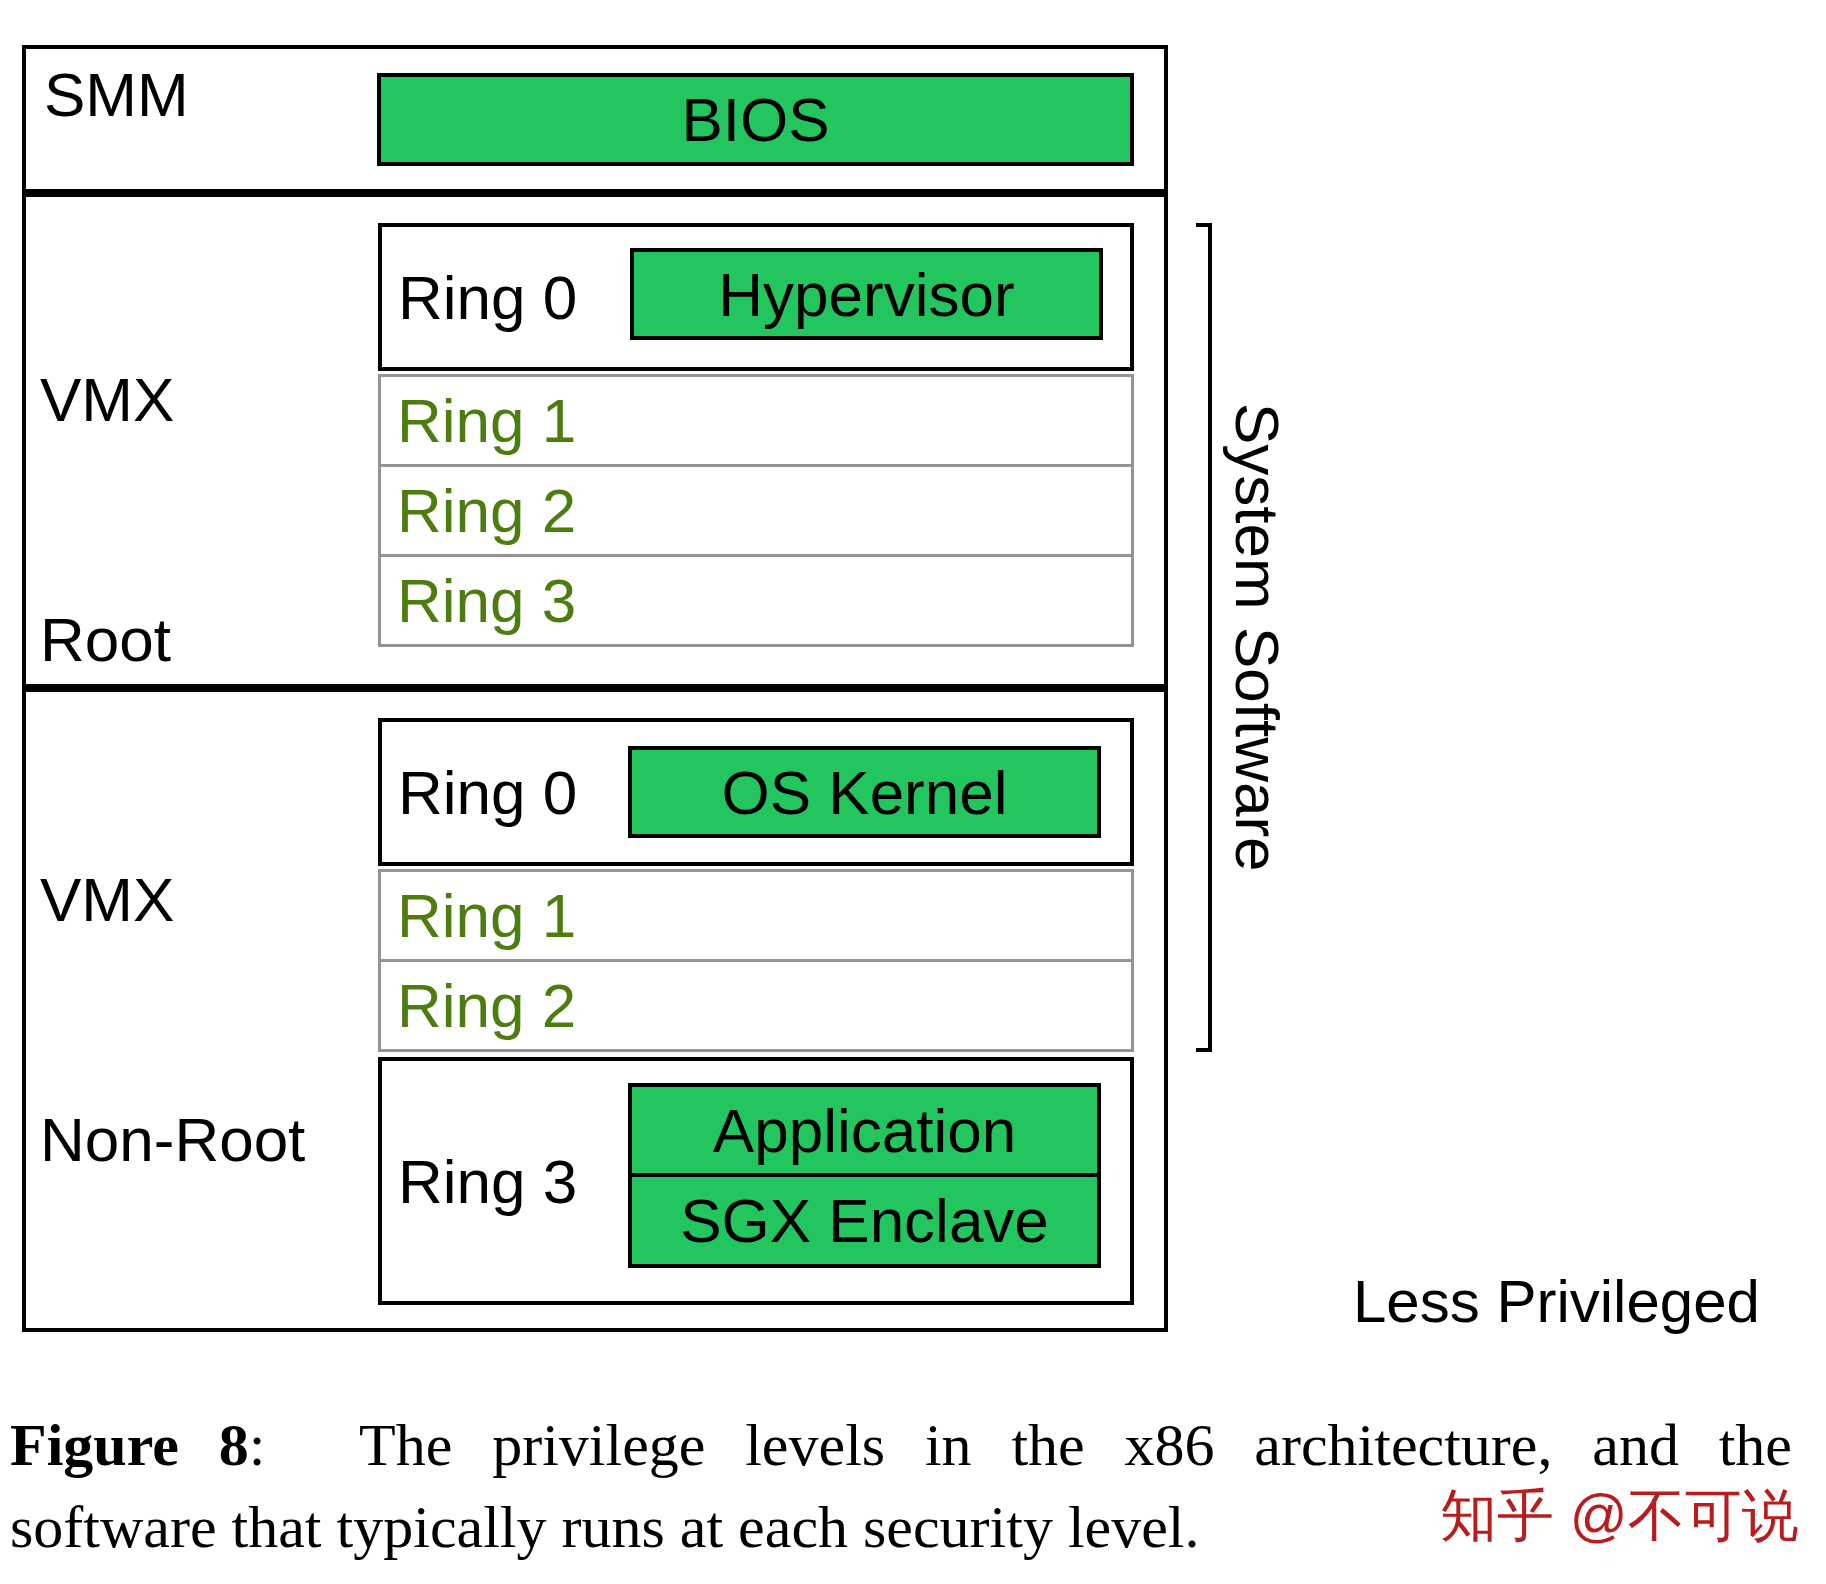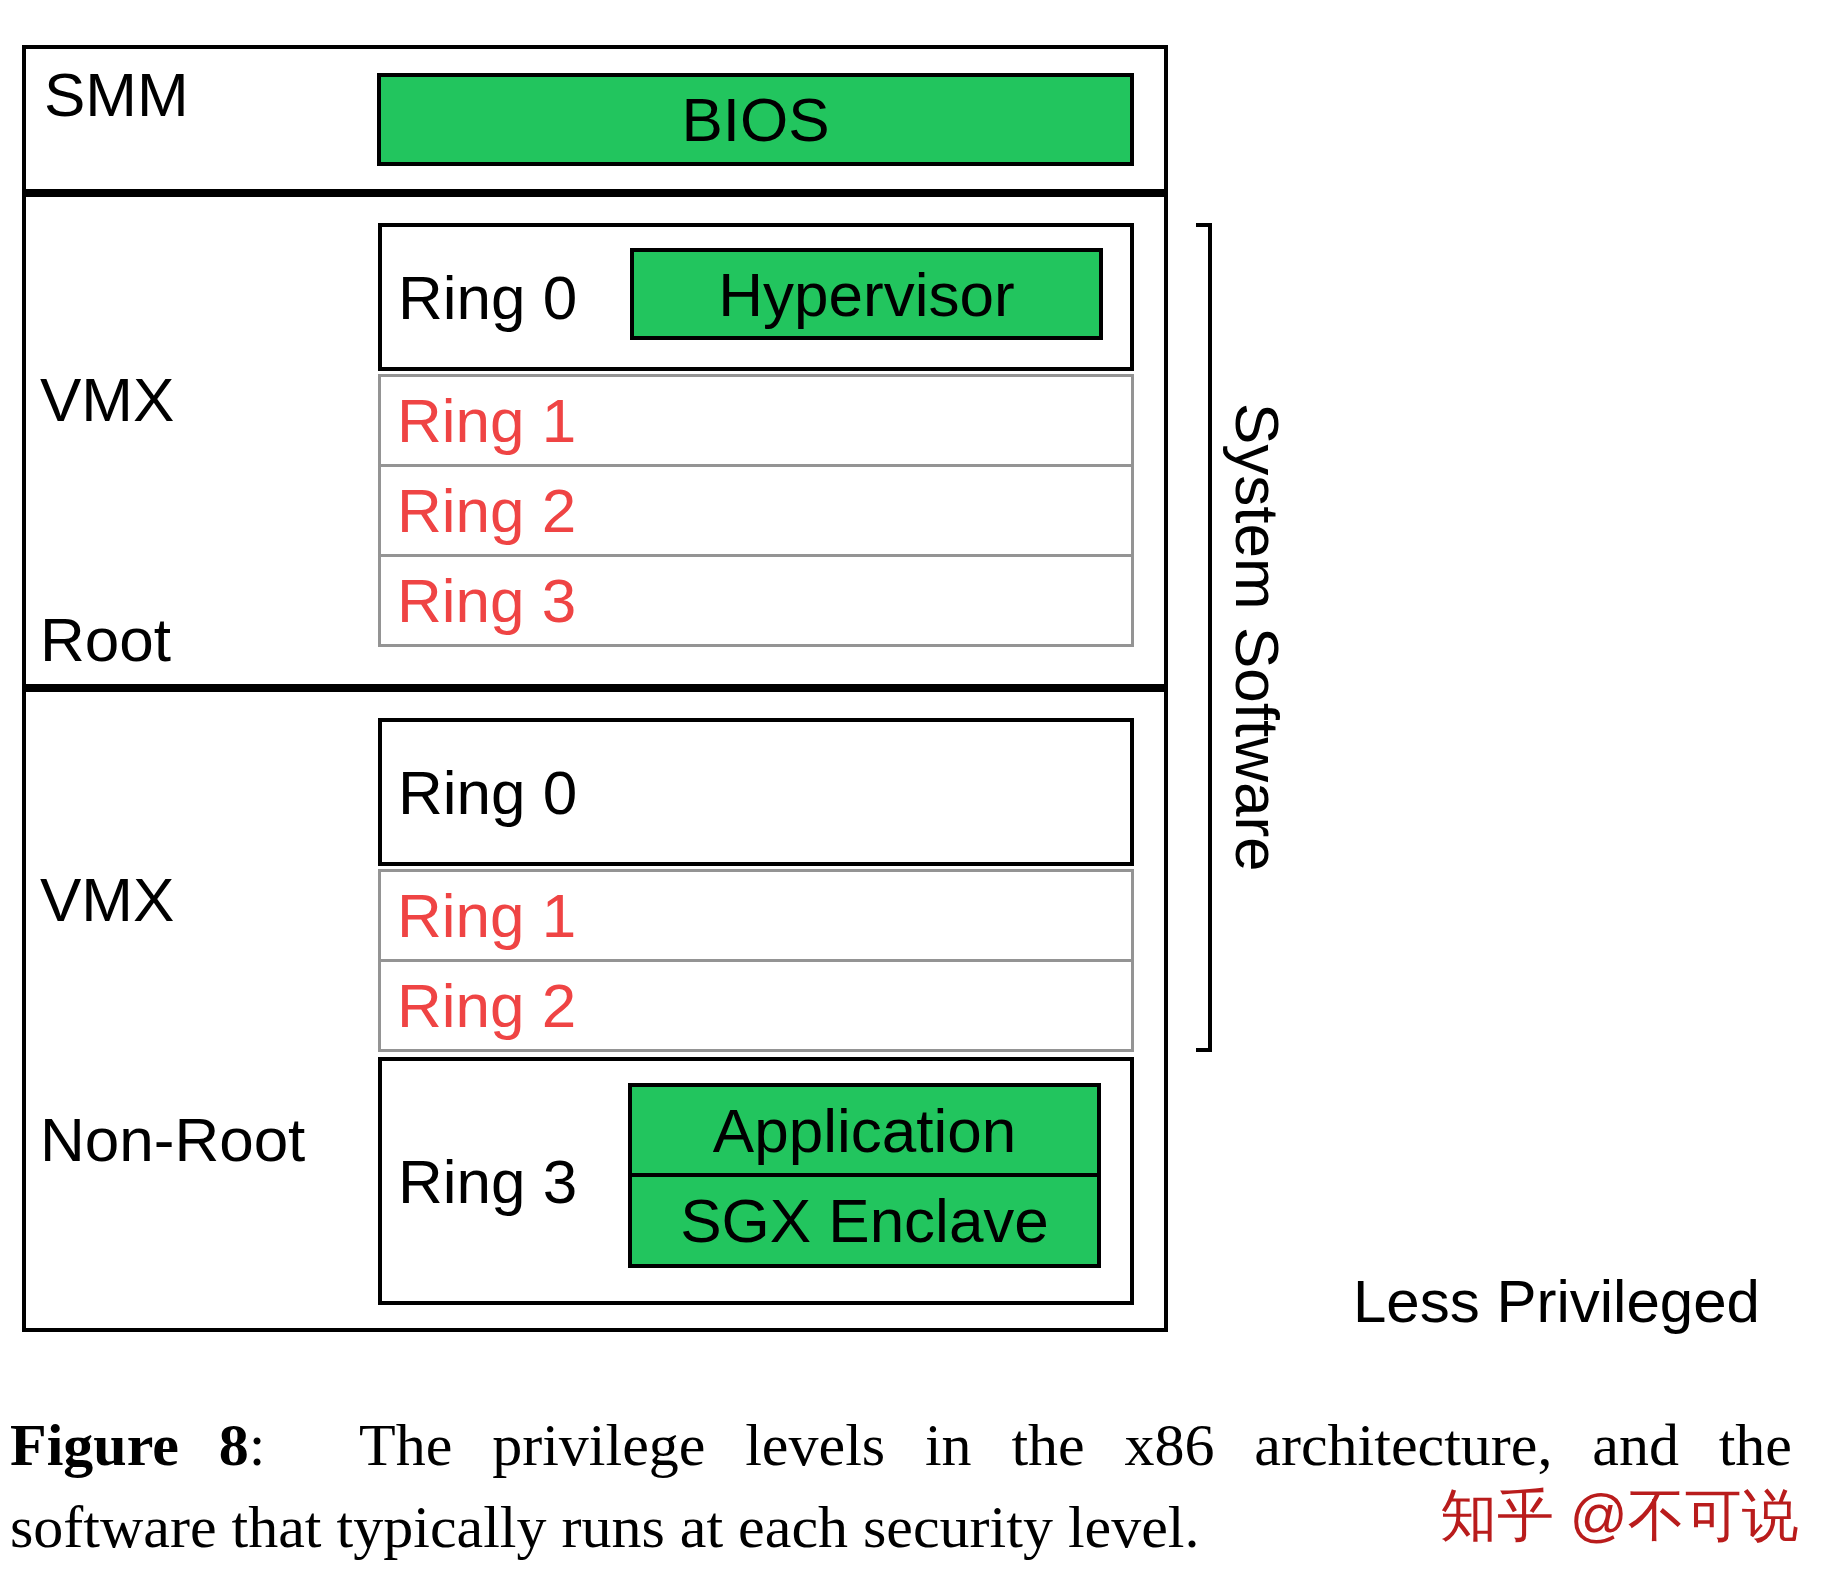--- a/index.html
+++ b/index.html
@@ -13,21 +13,21 @@
   #smm-box{left:22px;top:45px;width:1146px;height:148px;}
   #vmxroot-box{left:22px;top:193px;width:1146px;height:495px;}
   #vmxnonroot-box{left:22px;top:688px;width:1146px;height:644px;}
   
   .zone-label{font-size:62px;line-height:80px;white-space:pre;}
   #smm-label{left:40px;top:60px;line-height:62px;}
   #vmxroot-label{left:40px;top:200px;}
   #vmxnonroot-label{left:40px;top:700px;}
   
   .ring-black{border:4px solid #000;display:flex;align-items:center;background:#fff;}
-  .ring-gray{border:3px solid #949494;display:flex;align-items:center;background:#fff;color:#ef4444;}
+  .ring-gray{border:3px solid #949494;display:flex;align-items:center;background:#fff;color:#4d7c0f;}
   .ring-label{font-size:62px;padding-left:16px;white-space:nowrap;}
   .sw-box{border:4px solid #000;display:flex;align-items:center;justify-content:center;
           font-size:62px;background:#22c55e;}
   #vr-ring0{left:378px;top:223px;width:756px;height:148px;}
   #vr-hypervisor{left:630px;top:248px;width:473px;height:92px;}
   #vr-ring1{left:378px;top:374px;width:756px;height:93px;}
   #vr-ring2{left:378px;top:464px;width:756px;height:93px;}
   #vr-ring3{left:378px;top:554px;width:756px;height:93px;}
   #bios-box{left:377px;top:73px;width:757px;height:93px;}
   #nr-ring0{left:378px;top:718px;width:756px;height:148px;}
@@ -91,20 +91,23 @@
 
   <div id="vmxnonroot-box" class="abs outer"></div>
   <div id="vmxnonroot-label" class="abs zone-label">
     <div>VMX</div>
     <div>Non-Root</div>
   </div>
 
   <div id="nr-ring0" class="abs ring-black">
     <span class="ring-label">Ring 0</span>
   </div>
+  <div id="nr-oskernel" class="abs sw-box">
+    <span>OS Kernel</span>
+  </div>
   <div id="nr-ring1" class="abs ring-gray">
     <span class="ring-label">Ring 1</span>
   </div>
   <div id="nr-ring2" class="abs ring-gray">
     <span class="ring-label">Ring 2</span>
   </div>
   <div id="nr-ring3" class="abs ring-black">
     <span class="ring-label">Ring 3</span>
   </div>
   <div id="nr-application" class="abs sw-box">

